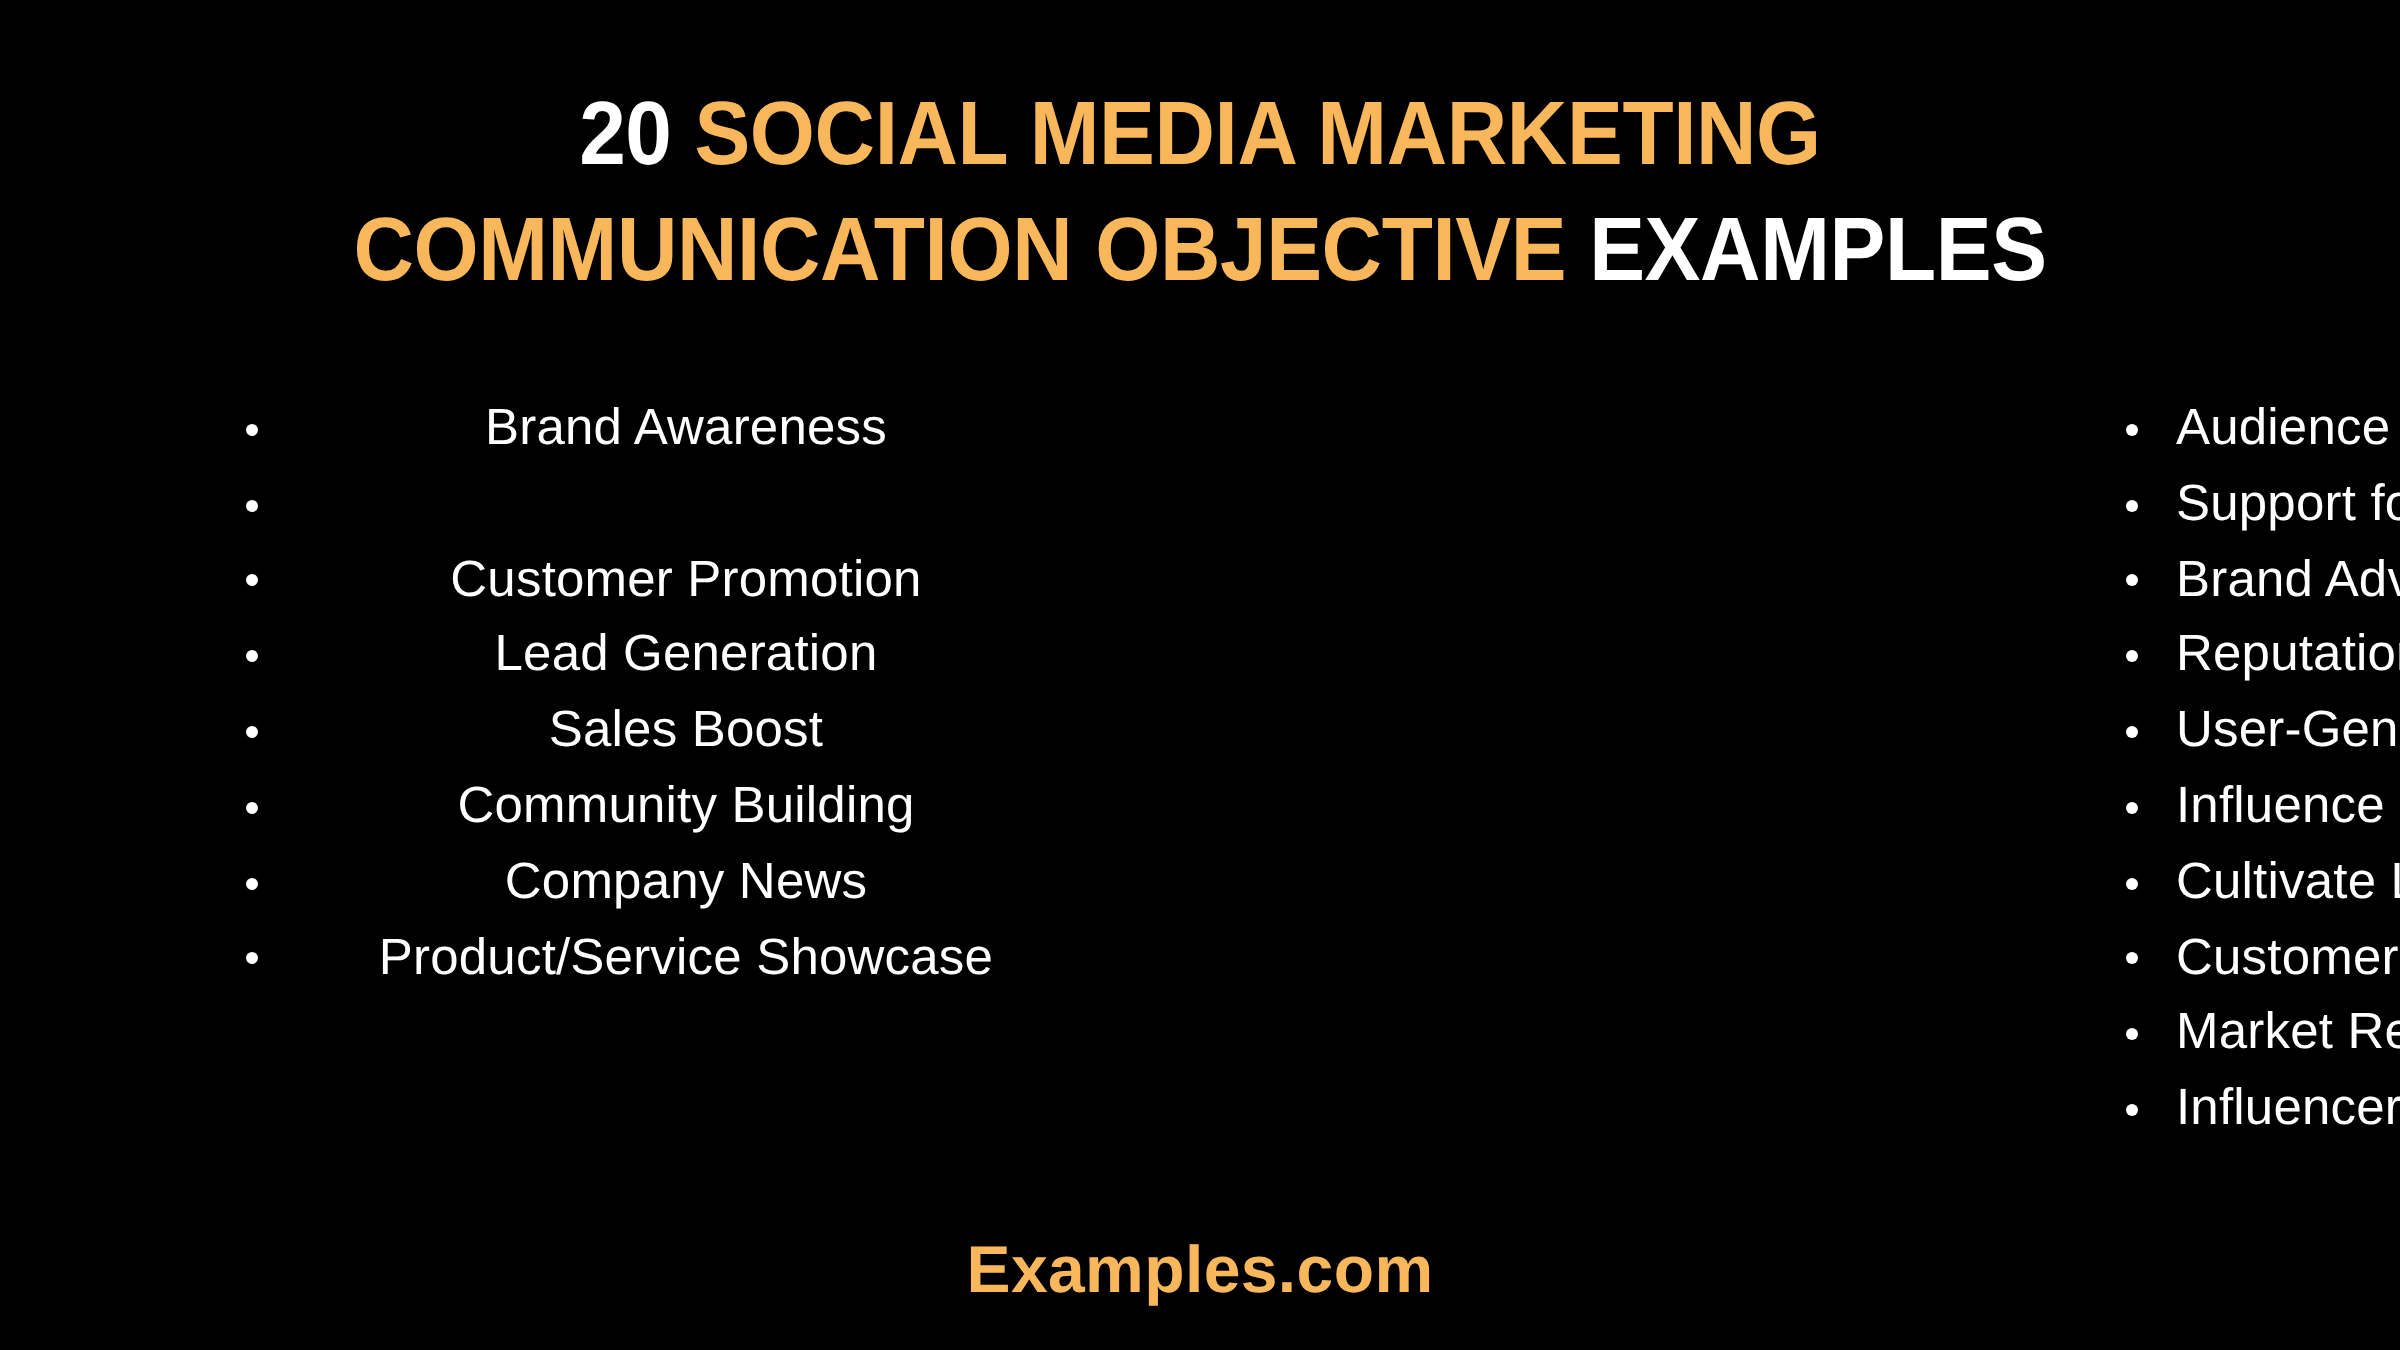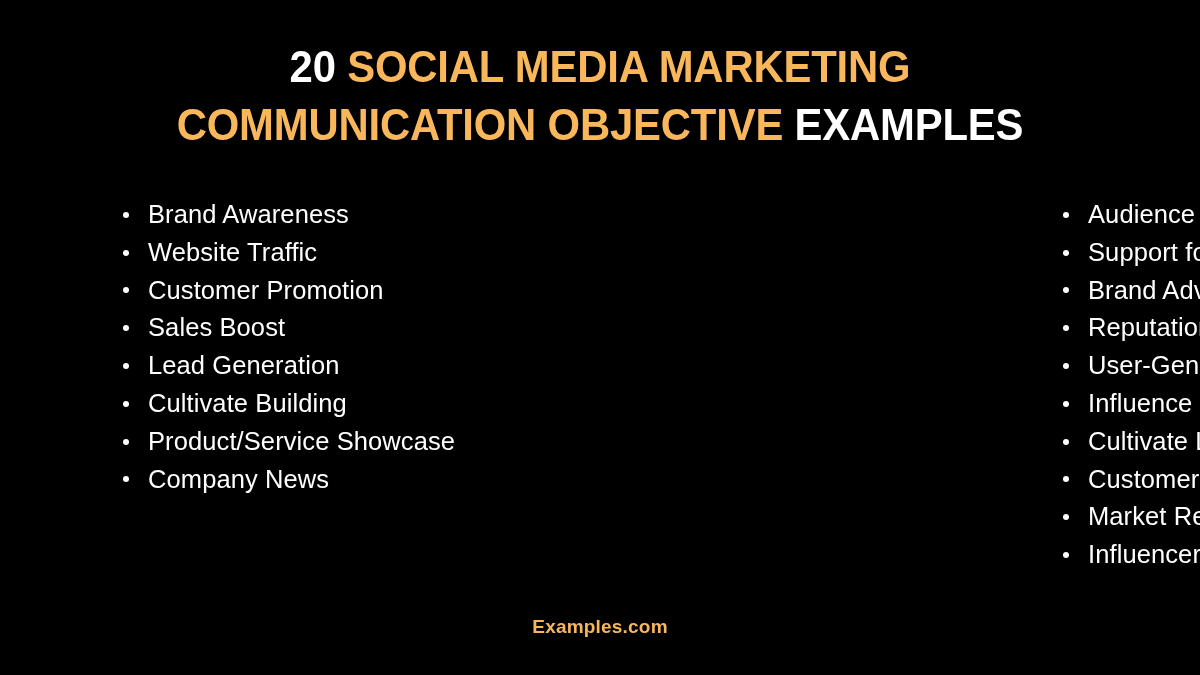--- a/index.html
+++ b/index.html
@@ -54,20 +54,21 @@
     width: 1200px;
     display: flex;
     align-items: flex-start;
   }
   .col {
     box-sizing: border-box;
   }
   .col-left {
     width: 538px;
     padding-left: 120px;
+    text-align: center;
   }
   .col-right {
     width: 662px;
     padding-left: 522px;
   }
   ul.bullets {
     list-style: none;
     margin: 0;
     padding: 0;
   }
@@ -102,47 +103,47 @@
   .footer {
     position: absolute;
     left: 0;
     top: 616px;
     width: 1200px;
     text-align: center;
   }
   .footer .brand {
     font-family: "Liberation Sans", sans-serif;
     font-weight: 700;
-    font-size: 19px;
+    font-size: 33px;
     color: #F9B75C;
     letter-spacing: 0.2px;
   }
 </style>
 </head>
 <body>
 
 <div class="slide">
 
   <div class="title-block">
     <span class="title-line"><span class="t-white">20</span> <span class="t-accent">SOCIAL MEDIA MARKETING</span></span>
     <span class="title-line"><span class="t-accent">COMMUNICATION OBJECTIVE</span> <span class="t-white">EXAMPLES</span></span>
   </div>
 
   <div class="lists">
 
     <div class="col col-left">
       <ul class="bullets">
         <li><span class="dot"></span><span class="txt">Brand Awareness</span></li>
-        <li><span class="dot"></span><span class="txt">Website Traffic</span></li>
+        <li><span class="dot"></span></li>
         <li><span class="dot"></span><span class="txt">Customer Promotion</span></li>
+        <li><span class="dot"></span><span class="txt">Lead Generation</span></li>
         <li><span class="dot"></span><span class="txt">Sales Boost</span></li>
-        <li><span class="dot"></span><span class="txt">Lead Generation</span></li>
-        <li><span class="dot"></span><span class="txt">Cultivate Building</span></li>
+        <li><span class="dot"></span><span class="txt">Community Building</span></li>
+        <li><span class="dot"></span><span class="txt">Company News</span></li>
         <li><span class="dot"></span><span class="txt">Product/Service Showcase</span></li>
-        <li><span class="dot"></span><span class="txt">Company News</span></li>
       </ul>
     </div>
 
     <div class="col col-right">
       <ul class="bullets">
         <li><span class="dot"></span><span class="txt">Audience Education</span></li>
         <li><span class="dot"></span><span class="txt">Support for Causes</span></li>
         <li><span class="dot"></span><span class="txt">Brand Advocacy</span></li>
         <li><span class="dot"></span><span class="txt">Reputation Monitoring</span></li>
         <li><span class="dot"></span><span class="txt">User-Generated Content</span></li>

